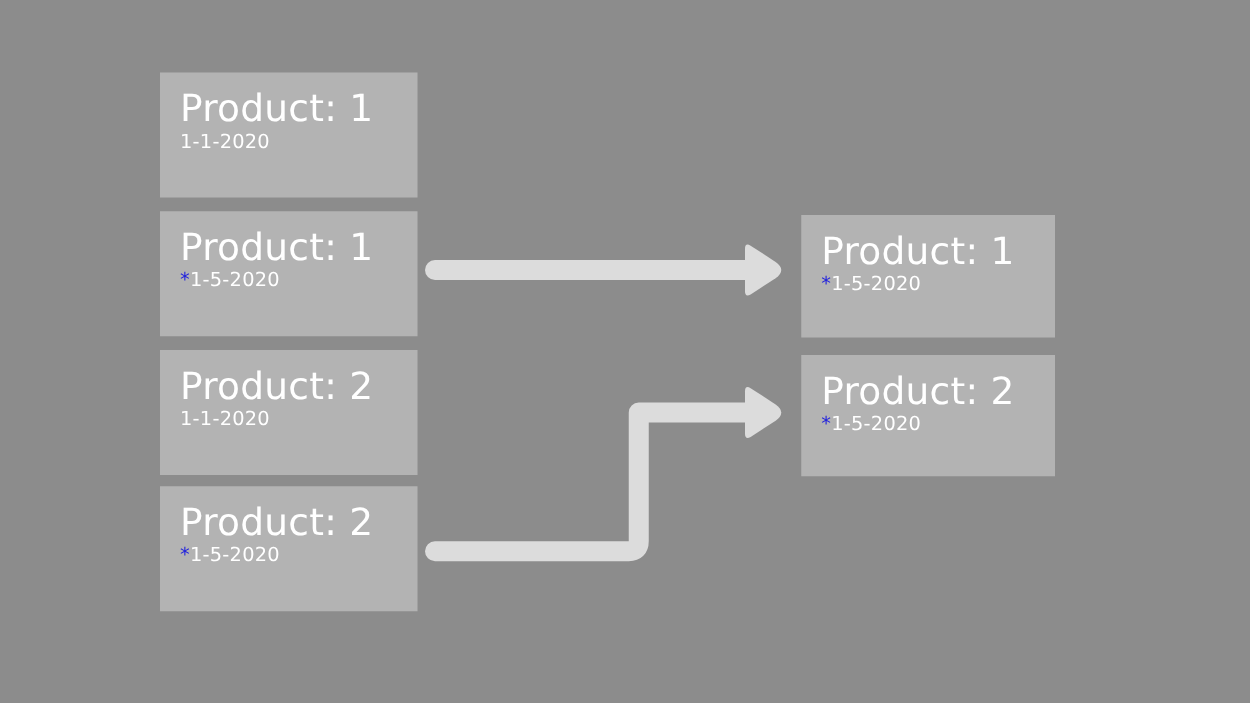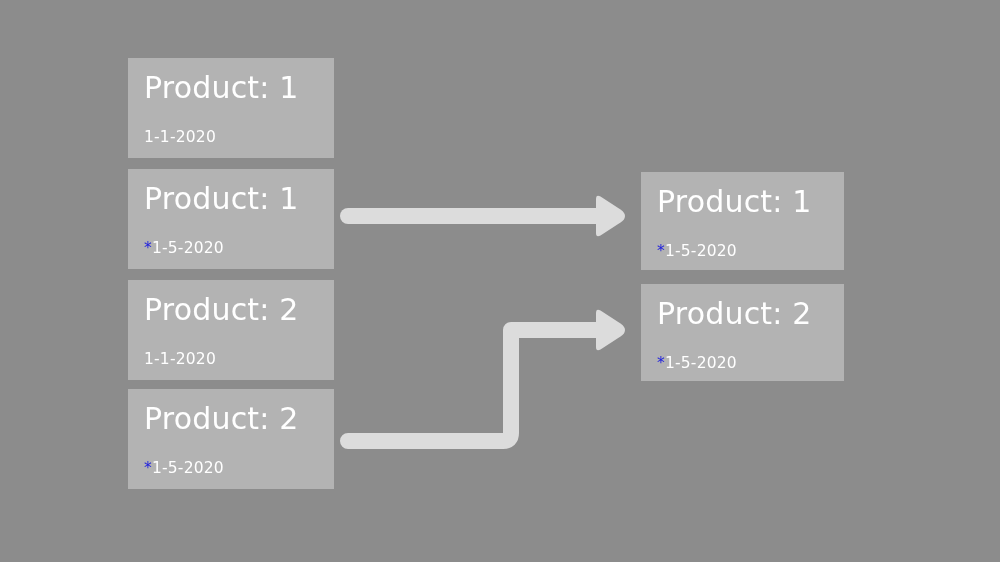--- a/index.html
+++ b/index.html
@@ -32,21 +32,21 @@
     font-size: 30px;
     line-height: 36px;
     color: #ffffff;
     font-weight: 400;
     white-space: nowrap;
     letter-spacing: 0.2px;
   }
   .node-date {
     position: absolute;
     left: 16px;
-    top: 69px;
+    top: 45px;
     font-size: 15.5px;
     line-height: 20px;
     color: #ffffff;
     white-space: nowrap;
     letter-spacing: 0.2px;
   }
   .star {
     color: #2222dd;
     font-size: 15.5px;
     line-height: 20px;

